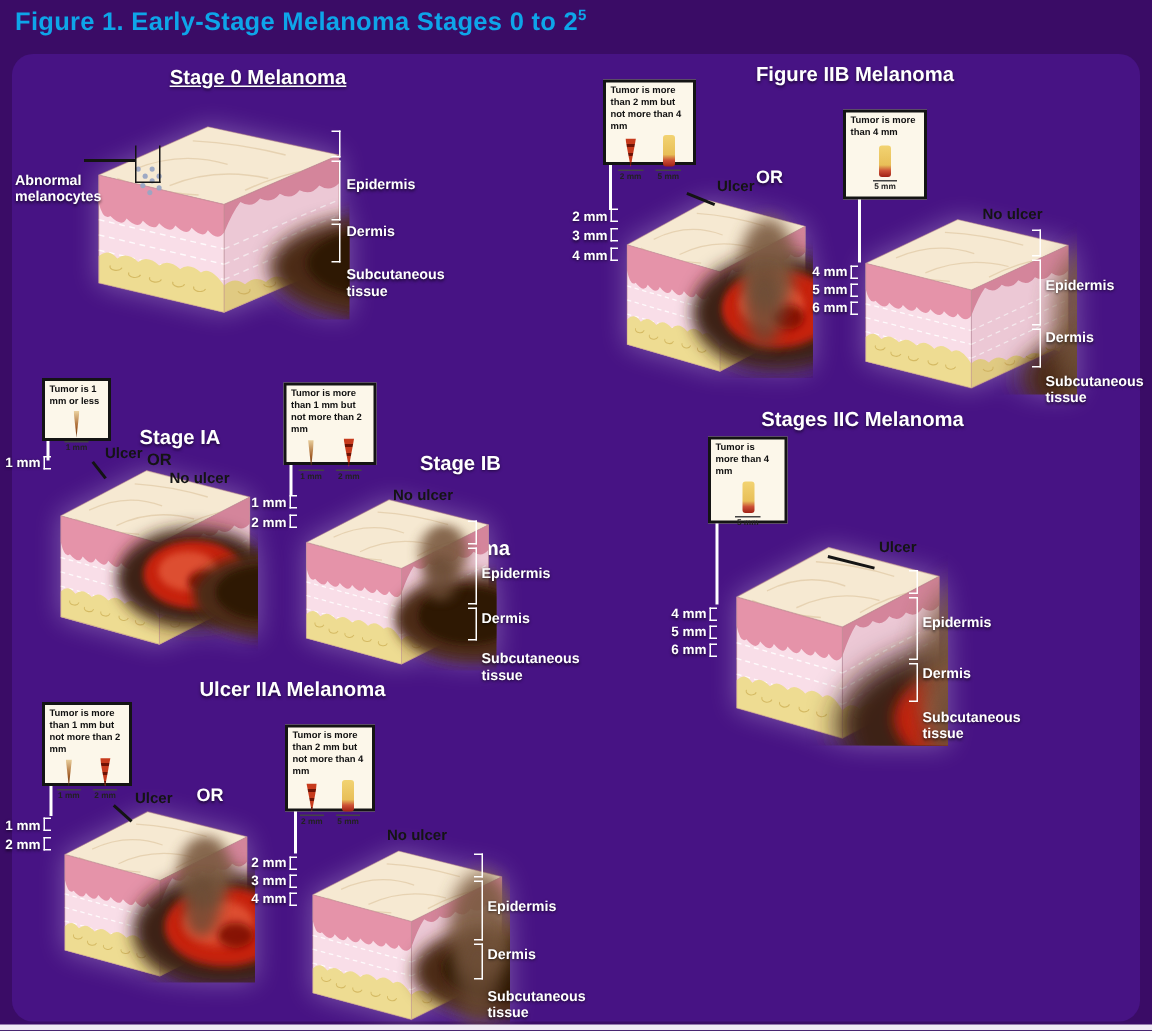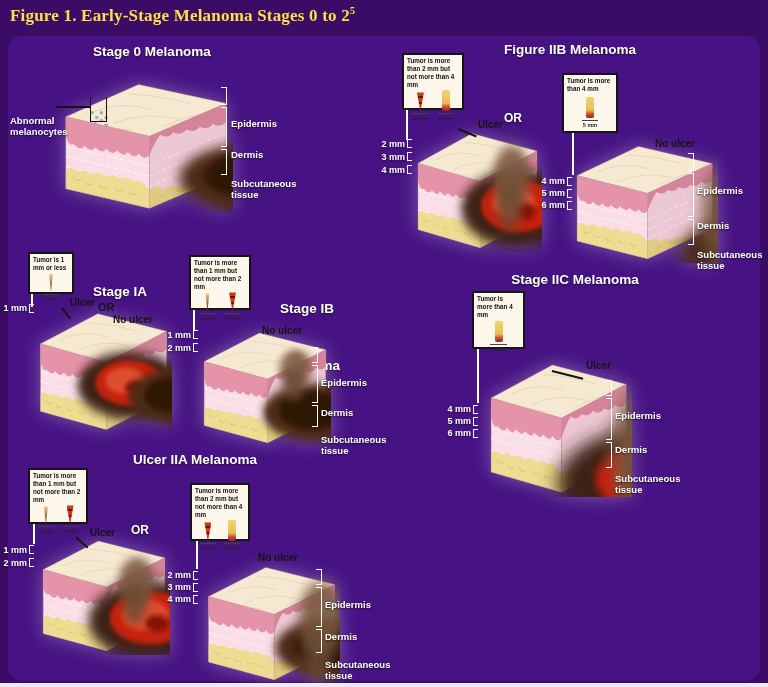--- a/index.html
+++ b/index.html
@@ -2,21 +2,21 @@
 <html><head>
 <meta charset="utf-8">
 <style>
   html,body{margin:0;padding:0;background:#2a0850;}
   .canvas{
     position:relative;width:768px;height:687px;overflow:hidden;
     background:#3a0c66;font-family:"Liberation Sans",sans-serif;
   }
   .panel{position:absolute;left:8px;top:36px;width:752px;height:645px;background:#471384;border-radius:14px;}
   .bottom-strip{position:absolute;left:0;bottom:0;width:768px;height:4px;background:#efe9f4;}
-  .fig-title{position:absolute;left:10px;top:5px;font-size:17px;font-weight:bold;color:#fde047;letter-spacing:.2px;font-family:Liberation Serif, serif;}
+  .fig-title{position:absolute;left:10px;top:5px;font-size:17px;font-weight:bold;color:#0ea5e9;letter-spacing:.2px;}
   .fig-title sup{font-size:10px;}
   .stage{display:contents;}
   .stage-title{position:absolute;color:#fff;font-weight:bold;font-size:13.5px;text-align:center;text-shadow:0 1px 2px rgba(0,0,0,.55);line-height:1.15;}
   .stage-title span{display:block;margin-top:41px;}
   .block{position:absolute;filter:drop-shadow(0 0 9px rgba(255,255,255,.30));}
   .callout{position:absolute;background:#fcf7ea;border:2px solid #141414;box-sizing:border-box;padding:2px 3px;display:flex;flex-direction:column;}
   .callout-text{font-size:6.3px;font-weight:bold;color:#111;line-height:1.25;}
   .callout-icons{flex:1;display:flex;justify-content:space-evenly;align-items:flex-end;margin-top:2px;padding-bottom:1px;}
   .ci{display:flex;flex-direction:column;align-items:center;width:45%;}
   .probe{margin-bottom:1px;}
@@ -81,21 +81,21 @@
         <ellipse cx="0" cy="1" rx="26" ry="14" fill="#3c2212" filter="url(#blur2)"></ellipse>
         <ellipse cx="0" cy="0" rx="17" ry="9.5" fill="#c6200c" filter="url(#blur1)"></ellipse>
         <ellipse cx="-2" cy="-1" rx="10" ry="5.5" fill="#e05235" opacity=".9" filter="url(#blur1)"></ellipse>
         <ellipse cx="3" cy="2" rx="5" ry="3" fill="#7e0f02" opacity=".9" filter="url(#blur1)"></ellipse>
       </symbol>
     </defs>
   </svg>
 
   
   <div class="stage">
-    <div class="stage-title" style="left:52px;top:44px;width:200px;">Stage 0 Melanoma</div>
+    <div class="stage-title" style="left:72px;top:44px;width:200px;text-decoration:underline;">Stage 0 Melanoma</div>
     <svg class="block" style="left:55px;top:72px;width:178px;height:141px;" viewBox="0 0 230 180" preserveAspectRatio="none">
       <use href="#skinblock"></use>
       <use href="#mole" transform="translate(125,32) scale(1.25,1.15)"></use>
       <g fill="#9aa6c4" opacity=".95">
         <circle cx="48" cy="52" r="2.2"></circle>
           <circle cx="54" cy="58" r="2.2"></circle>
           <circle cx="60" cy="52" r="2.2"></circle>
         <circle cx="52" cy="66" r="2.2"></circle>
           <circle cx="60" cy="62" r="2.2"></circle>
           <circle cx="66" cy="58" r="2.2"></circle>
@@ -340,21 +340,21 @@
     <div class="rb" style="left:688px;top:153px;height:18px;"></div>
     <div class="wlabel" style="left:697px;top:158px;">Epidermis</div>
     <div class="rb" style="left:688px;top:173px;height:44px;"></div>
     <div class="wlabel" style="left:697px;top:193px;">Dermis</div>
     <div class="rb" style="left:688px;top:219px;height:26px;"></div>
     <div class="wlabel" style="left:697px;top:222px;width:62px;">Subcutaneous tissue</div>
   </div>
 
   
   <div class="stage">
-    <div class="stage-title" style="left:490px;top:272px;width:170px;">Stage IIC Melanoma</div>
+    <div class="stage-title" style="left:490px;top:272px;width:170px;">Stages IIC Melanoma</div>
     <div class="callout" style="left:472px;top:291px;width:53px;height:58px;">
       <div class="callout-text">Tumor is more than 4 mm</div>
       <div class="callout-icons">
         <div class="ci">
             <div class="probe probe-c"></div>
             <div class="scale-label">5 mm</div>
           </div>
       </div>
     </div>
     <div class="vline" style="left:477px;top:349px;height:54px;"></div>

